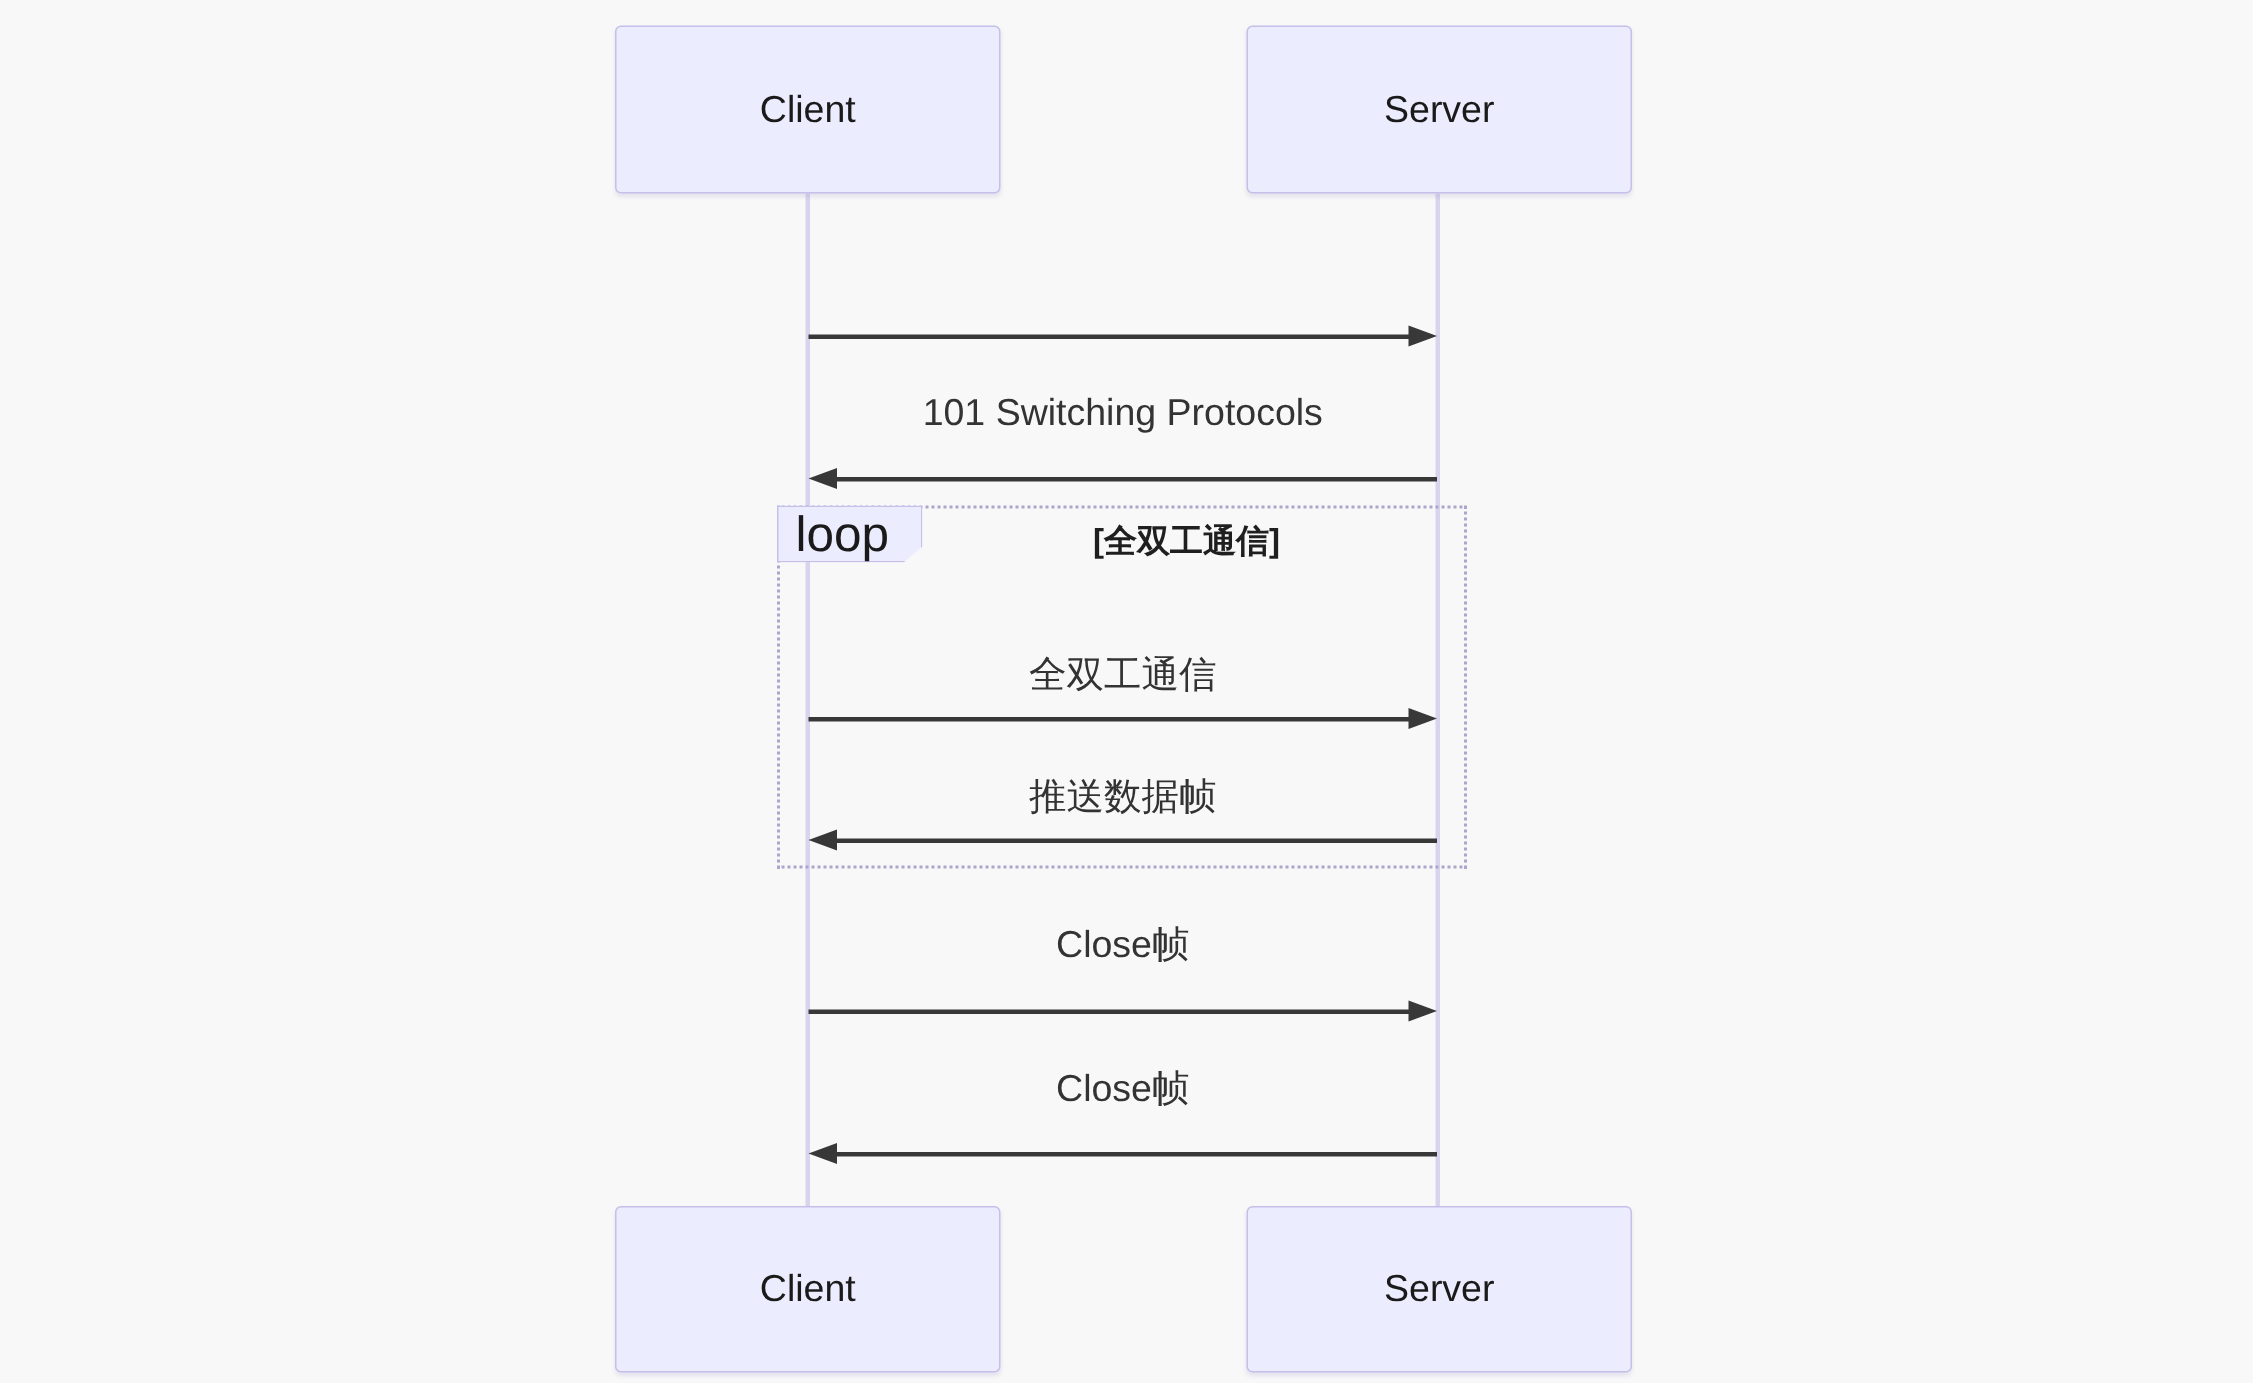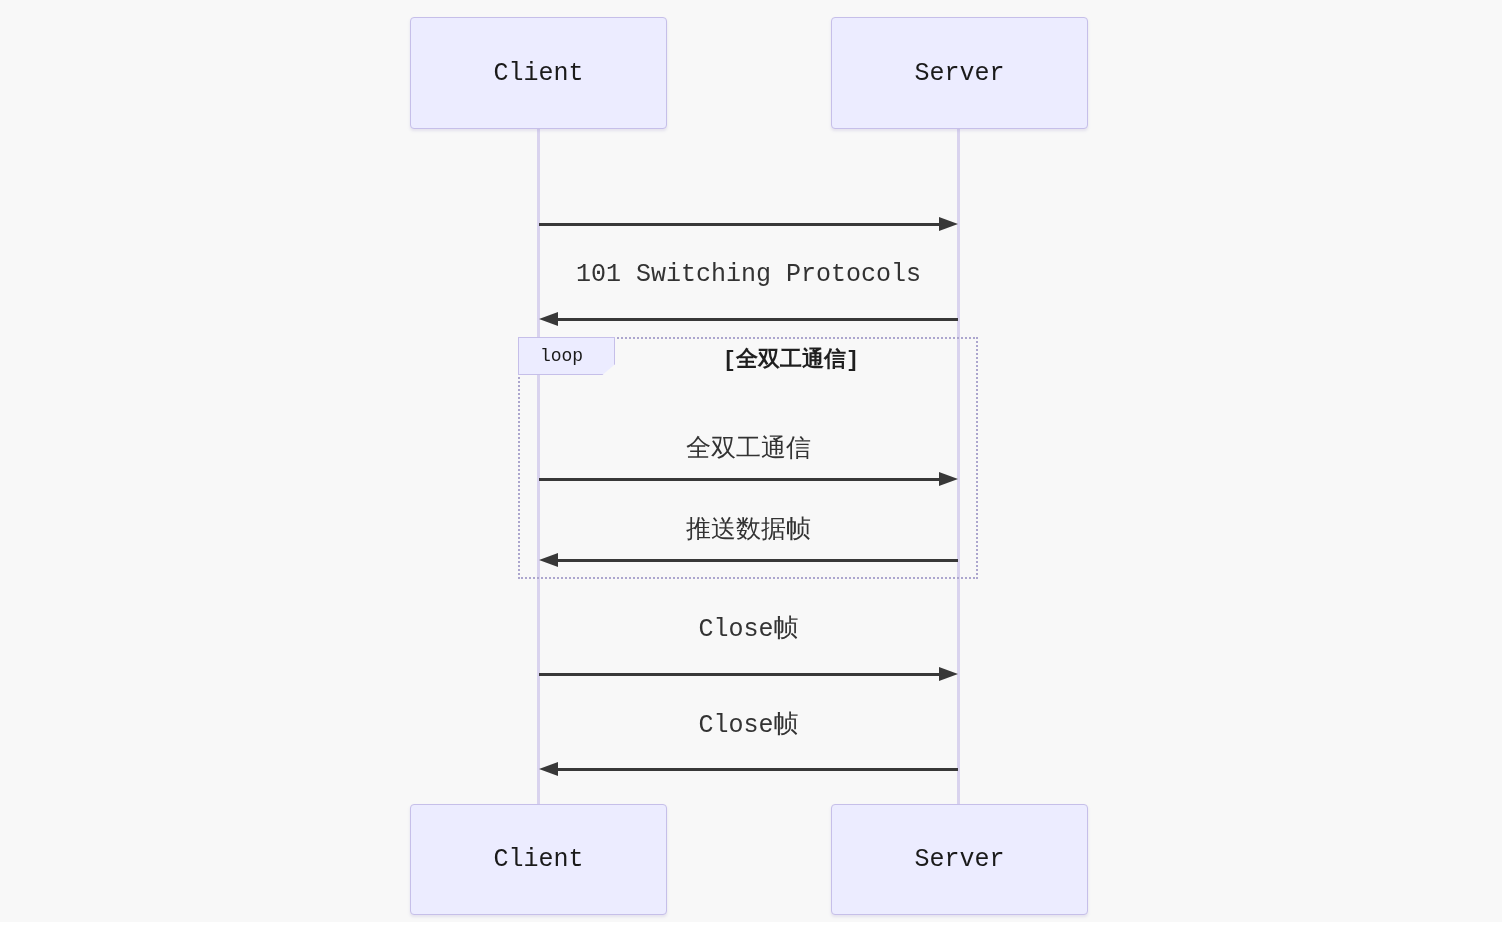--- a/index.html
+++ b/index.html
@@ -1,19 +1,19 @@
 <!DOCTYPE html>
 <html><head>
 <meta charset="utf-8">
 <style>
   * { margin: 0; padding: 0; box-sizing: border-box; }
   html, body { width: 1502px; height: 930px; background: #ffffff; overflow: hidden; }
   body { font-family: "Liberation Sans", "DejaVu Sans", sans-serif; color: #333333; }
 
-  .stage { position: relative; width: 1366px; height: 930px; background: #ffffff; font-family: Liberation Mono, monospace; }
+  .stage { position: relative; width: 1366px; height: 930px; background: #ffffff; }
   .diagram-bg { position: absolute; left: 0; top: 0; width: 1502px; height: 922px; background: #f8f8f8; }
 
   .actor-box {
     position: absolute;
     width: 257px; height: 112px;
     background: #ECECFF;
     border: 1px solid #c6bfe9;
     border-radius: 4px;
     box-shadow: 0 2px 3px rgba(140,130,190,0.18);
     display: flex; align-items: center; justify-content: center;
@@ -61,21 +61,21 @@
     border: 2px dotted #aca6ce;
   }
   .loop-label {
     position: absolute;
     left: 518px; top: 337px; width: 97px; height: 38px;
     background: #ECECFF;
     border: 1px solid #c6bfe9;
     clip-path: polygon(0 0, 100% 0, 100% 72%, 87% 100%, 0 100%);
     display: flex; align-items: center; justify-content: center;
     padding-right: 10px;
-    font-size: 18px; color: #1a1a1a;
+    font-size: 33px; color: #1a1a1a;
   }
   .loop-condition {
     position: absolute;
     left: 640px; width: 302px; top: 344px; height: 34px;
     text-align: center; line-height: 34px;
     font-size: 22px; font-weight: 700; color: #1f1f1f;
     white-space: nowrap;
   }
 </style>
 </head>

